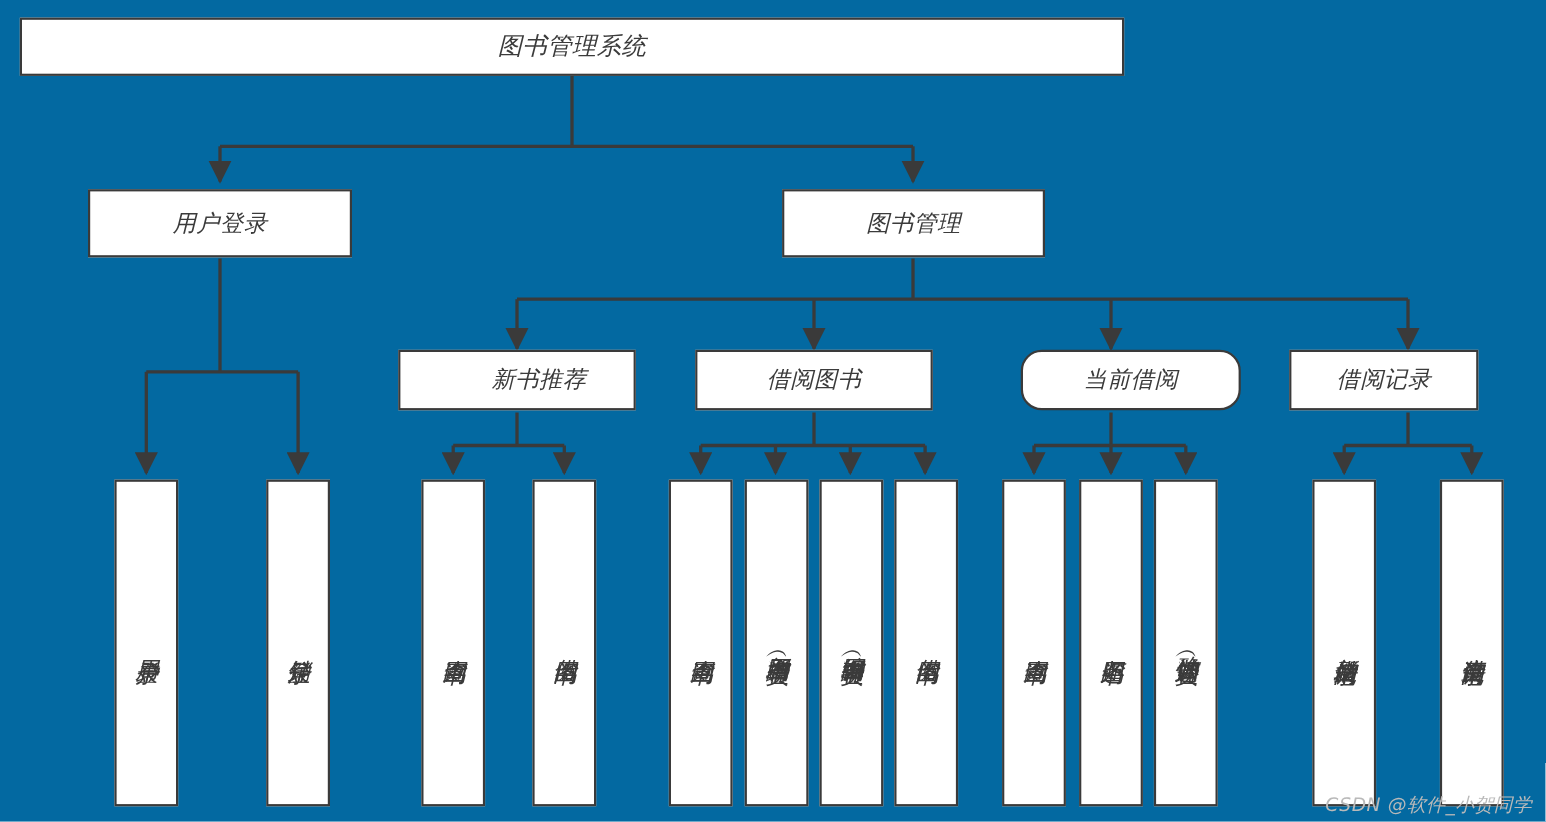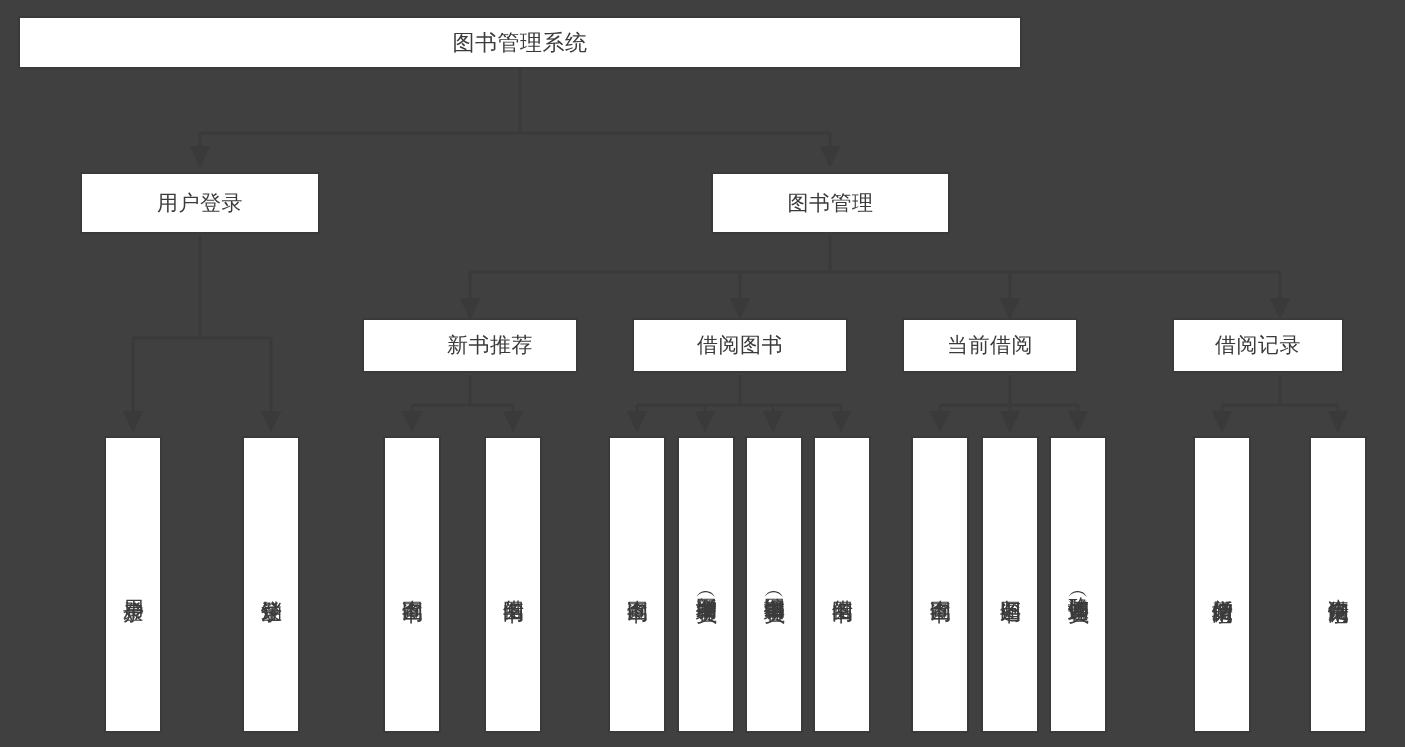--- a/index.html
+++ b/index.html
@@ -8,22 +8,23 @@
     padding: 0;
     background: #ffffff;
   }
   body {
     font-family: "DejaVu Sans", "Liberation Sans", sans-serif;
   }
   #diagram-canvas {
     position: relative;
     width: 1405px;
     height: 747px;
-    background: #404040;
+    background: #0369a1;
     overflow: hidden;
+    font-style: italic;
   }
   #diagram-svg {
     position: absolute;
     left: 0;
     top: 0;
     width: 1405px;
     height: 747px;
   }
   .node-box {
     position: absolute;
@@ -131,21 +132,21 @@
   <div class="node-box" style="left:711px; top:172px; width:239px; height:62px;">
     <span class="node-label-h">图书管理</span>
   </div>
 
   <div class="node-box" style="left:362px; top:318px; width:216px; height:55px;padding-left:40px;">
     <span class="node-label-h">新书推荐</span>
   </div>
   <div class="node-box" style="left:632px; top:318px; width:216px; height:55px;">
     <span class="node-label-h">借阅图书</span>
   </div>
-  <div class="node-box" style="left:902px; top:318px; width:176px; height:55px;">
+  <div class="node-box" style="left:928px; top:318px; width:200px; height:55px;border-radius:19px;">
     <span class="node-label-h">当前借阅</span>
   </div>
   <div class="node-box" style="left:1172px; top:318px; width:172px; height:55px;">
     <span class="node-label-h">借阅记录</span>
   </div>
 
   <div class="node-box" style="left:104px; top:436px; width:58px; height:297px;">
     <span class="node-label-v">用户登录</span>
   </div>
   <div class="node-box" style="left:242px; top:436px; width:58px; height:297px;">
@@ -182,14 +183,15 @@
     <span class="node-label-v">确认归还（管理员）</span>
   </div>
 
   <div class="node-box" style="left:1193px; top:436px; width:58px; height:297px;">
     <span class="node-label-v">新增借阅记录</span>
   </div>
   <div class="node-box" style="left:1309px; top:436px; width:58px; height:297px;">
     <span class="node-label-v">查询借阅记录</span>
   </div>
 
+  <div id="watermark">CSDN @软件_小贺同学</div>
 
 </div>
 
 </body></html>

